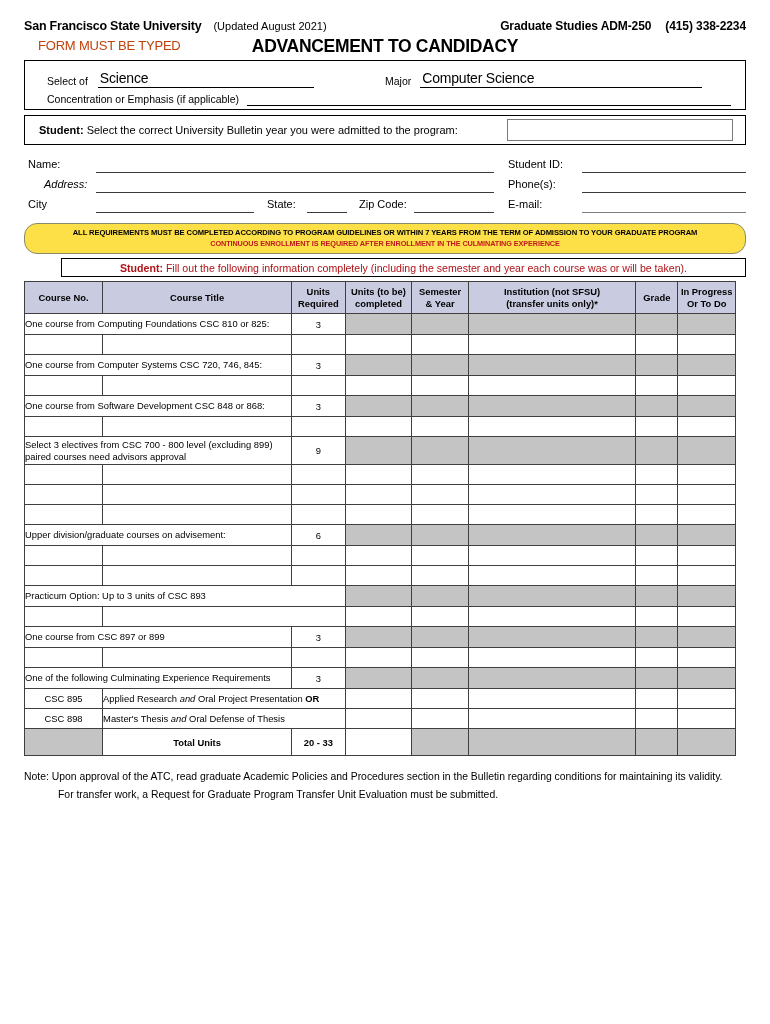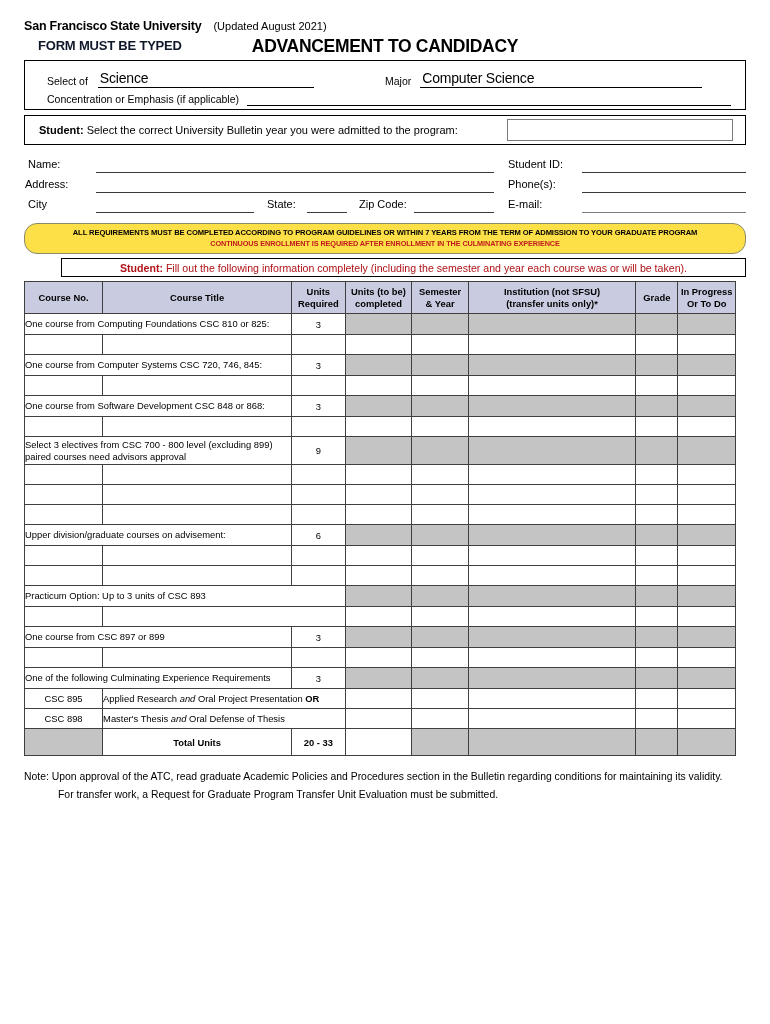--- a/index.html
+++ b/index.html
@@ -25,21 +25,21 @@
     white-space: nowrap;
   }
   .univ { font-size: 12.5px; font-weight: bold; letter-spacing: -0.2px; }
   .updated { font-size: 11px; margin-left: 12px; font-weight: normal; }
   .topright { margin-left: auto; font-size: 12px; font-weight: bold; letter-spacing: -0.1px; }
   .topright .phone { margin-left: 14px; }
 
   .titlerow { position: relative; height: 22px; margin-top: 3px; }
   .mustbetyped {
     position: absolute; left: 14px; top: 2px;
-    color: #0f172a; font-weight: bold; font-size: 13px;
+    color: #c2410c; font-weight: normal; font-size: 13px;
     letter-spacing: -0.2px;
   }
   .maintitle {
     position: absolute; left: 50%; transform: translateX(-50%);
     top: 0px;
     font-size: 17.5px; font-weight: bold; letter-spacing: -0.3px;
   }
 
   
   .degreebox {
@@ -164,20 +164,23 @@
   .note .indent { display: block; padding-left: 34px; }
 </style>
 </head>
 <body>
 
 <div class="page">
 
   <div class="topbar">
     <span class="univ">San Francisco State University</span>
     <span class="updated">(Updated August 2021)</span>
+    <span class="topright">
+      <span>Graduate Studies ADM-250</span><span class="phone">(415) 338-2234</span>
+    </span>
   </div>
 
   <div class="titlerow">
     <span class="mustbetyped">FORM MUST BE TYPED</span>
     <span class="maintitle">ADVANCEMENT TO CANDIDACY</span>
   </div>
 
   <div class="degreebox">
     <div class="inner">
       <div class="row-master">
@@ -201,21 +204,21 @@
   </div>
 
   <div class="contact">
     <div class="crow">
       <span class="cl" style="left:4px;top:3px;">Name:</span>
       <span class="uline" style="left:72px;top:17px;width:398px;"></span>
       <span class="cl" style="left:484px;top:3px;">Student ID:</span>
       <span class="uline" style="left:558px;top:17px;width:164px;"></span>
     </div>
     <div class="crow">
-      <span class="cl" style="left:1px;top:3px;">Address:</span>
+      <span class="cl" style="left:20px;top:3px;font-style:italic;">Address:</span>
       <span class="uline" style="left:72px;top:17px;width:398px;"></span>
       <span class="cl" style="left:484px;top:3px;">Phone(s):</span>
       <span class="uline" style="left:558px;top:17px;width:164px;"></span>
     </div>
     <div class="crow">
       <span class="cl" style="left:4px;top:3px;">City</span>
       <span class="uline" style="left:72px;top:17px;width:158px;"></span>
       <span class="cl" style="left:243px;top:3px;">State:</span>
       <span class="uline" style="left:283px;top:17px;width:40px;"></span>
       <span class="cl" style="left:335px;top:3px;">Zip Code:</span>

